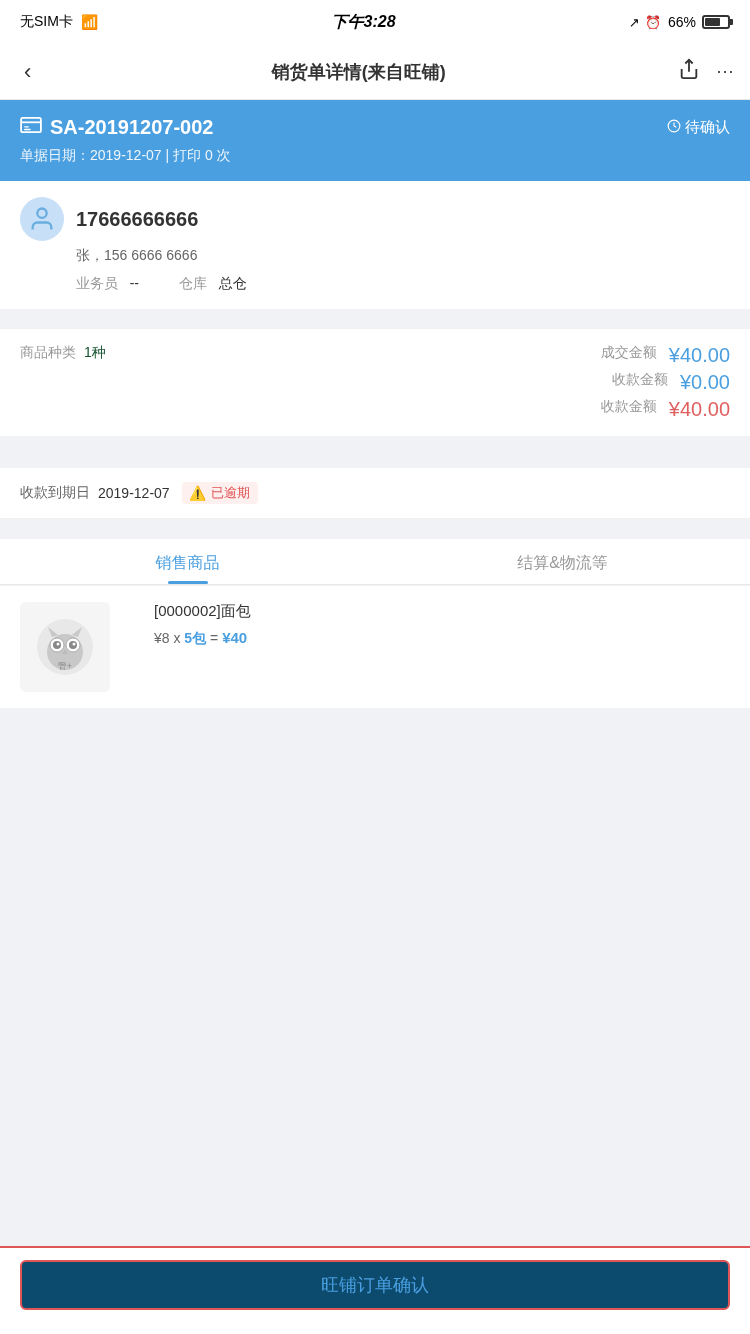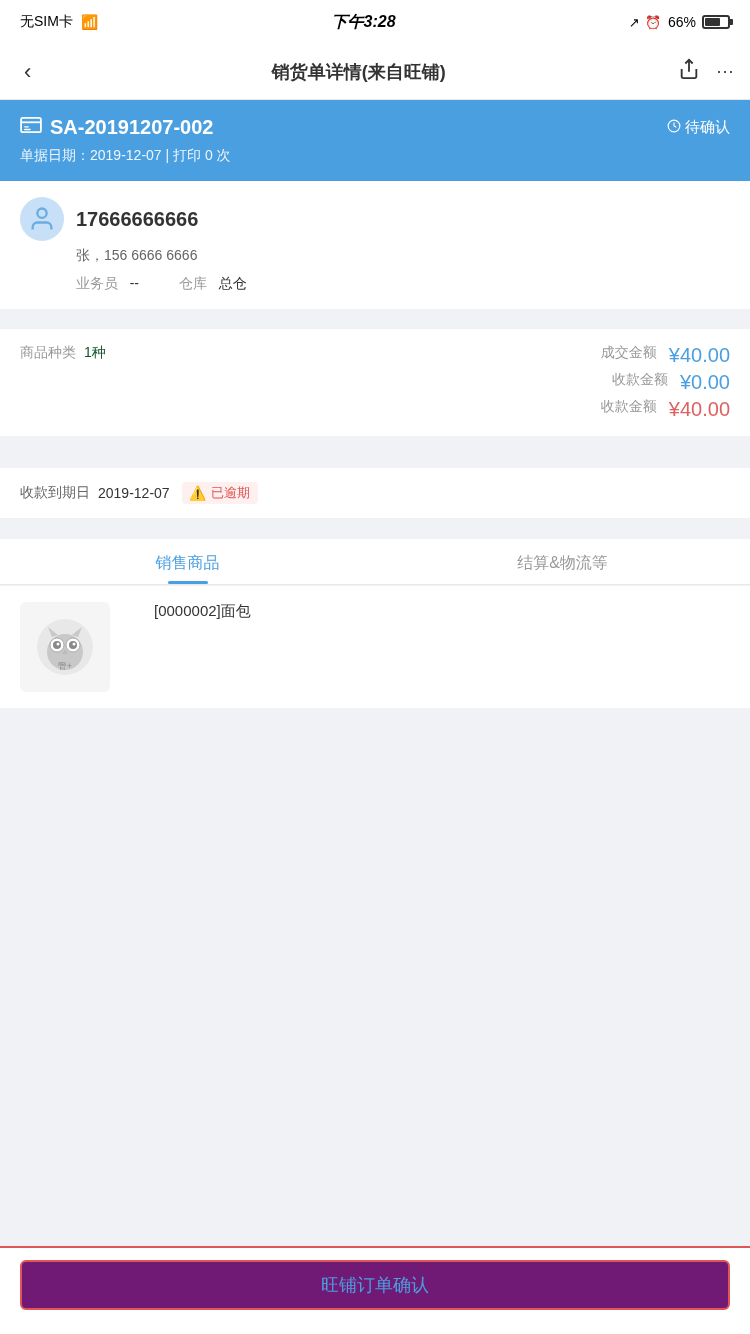--- a/index.html
+++ b/index.html
@@ -290,21 +290,21 @@
       bottom: 0;
       left: 0;
       width: 750px;
       background: #fff;
       padding: 12px 20px 24px;
       border-top: 2px solid #e05555;
     }
     .confirm-btn {
       width: 100%;
       height: 50px;
-      background: #701a75;
+      background: #0c4a6e;
       border: 2px solid #e05555;
       border-radius: 6px;
       font-size: 18px;
       color: #4a9fe0;
       cursor: pointer;
       display: flex;
       align-items: center;
       justify-content: center;
       font-weight: 500;
     }
@@ -468,20 +468,26 @@
 
           <polygon points="22,20 18,10 28,18" fill="#c8c8c8"></polygon>
           <polygon points="48,20 52,10 42,18" fill="#c8c8c8"></polygon>
 
           <text x="35" y="52" text-anchor="middle" font-size="9" fill="#888" font-family="sans-serif">管+</text>
         </svg>
       </div>
     </div>
     <div class="product-info">
       <div class="product-name">[0000002]面包</div>
+      <div class="product-price-row">
+        <span>¥8 x</span>
+        <span class="price-qty">5包</span>
+        <span>=</span>
+        <span class="price-total">¥40</span>
+      </div>
     </div>
   </div>
 </div>
 
 <div class="gray-spacer"></div>
 
 <div class="bottom-area">
   <button class="confirm-btn">旺铺订单确认</button>
 </div>
 

